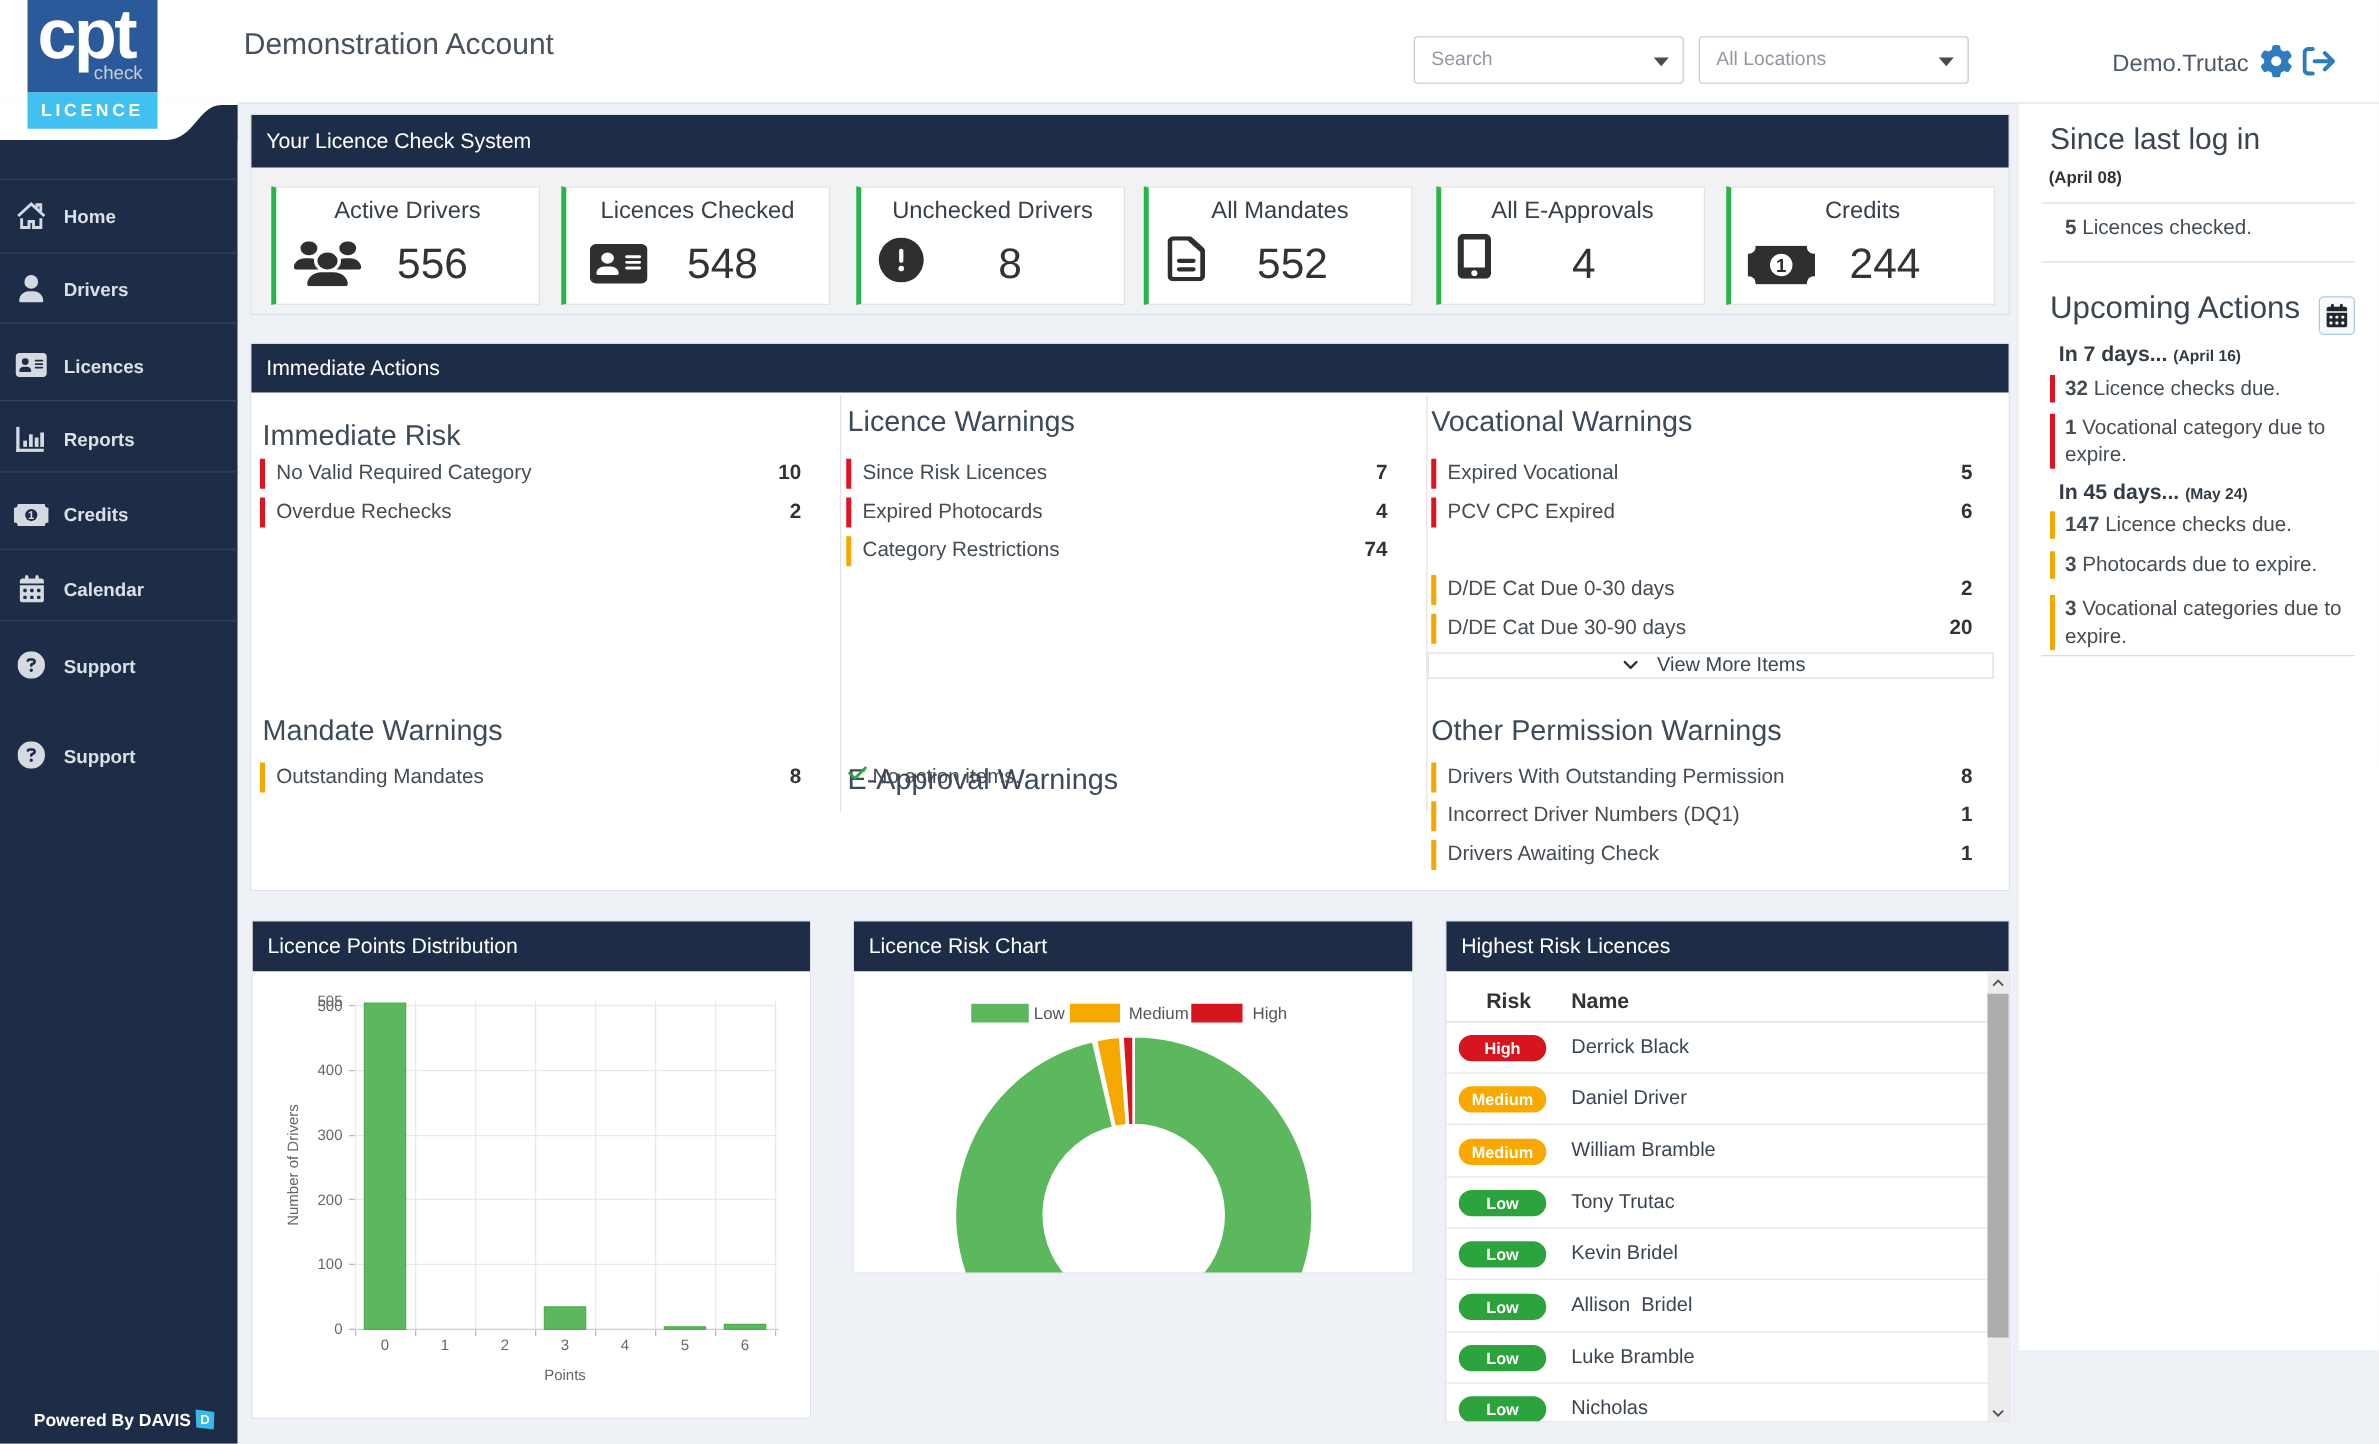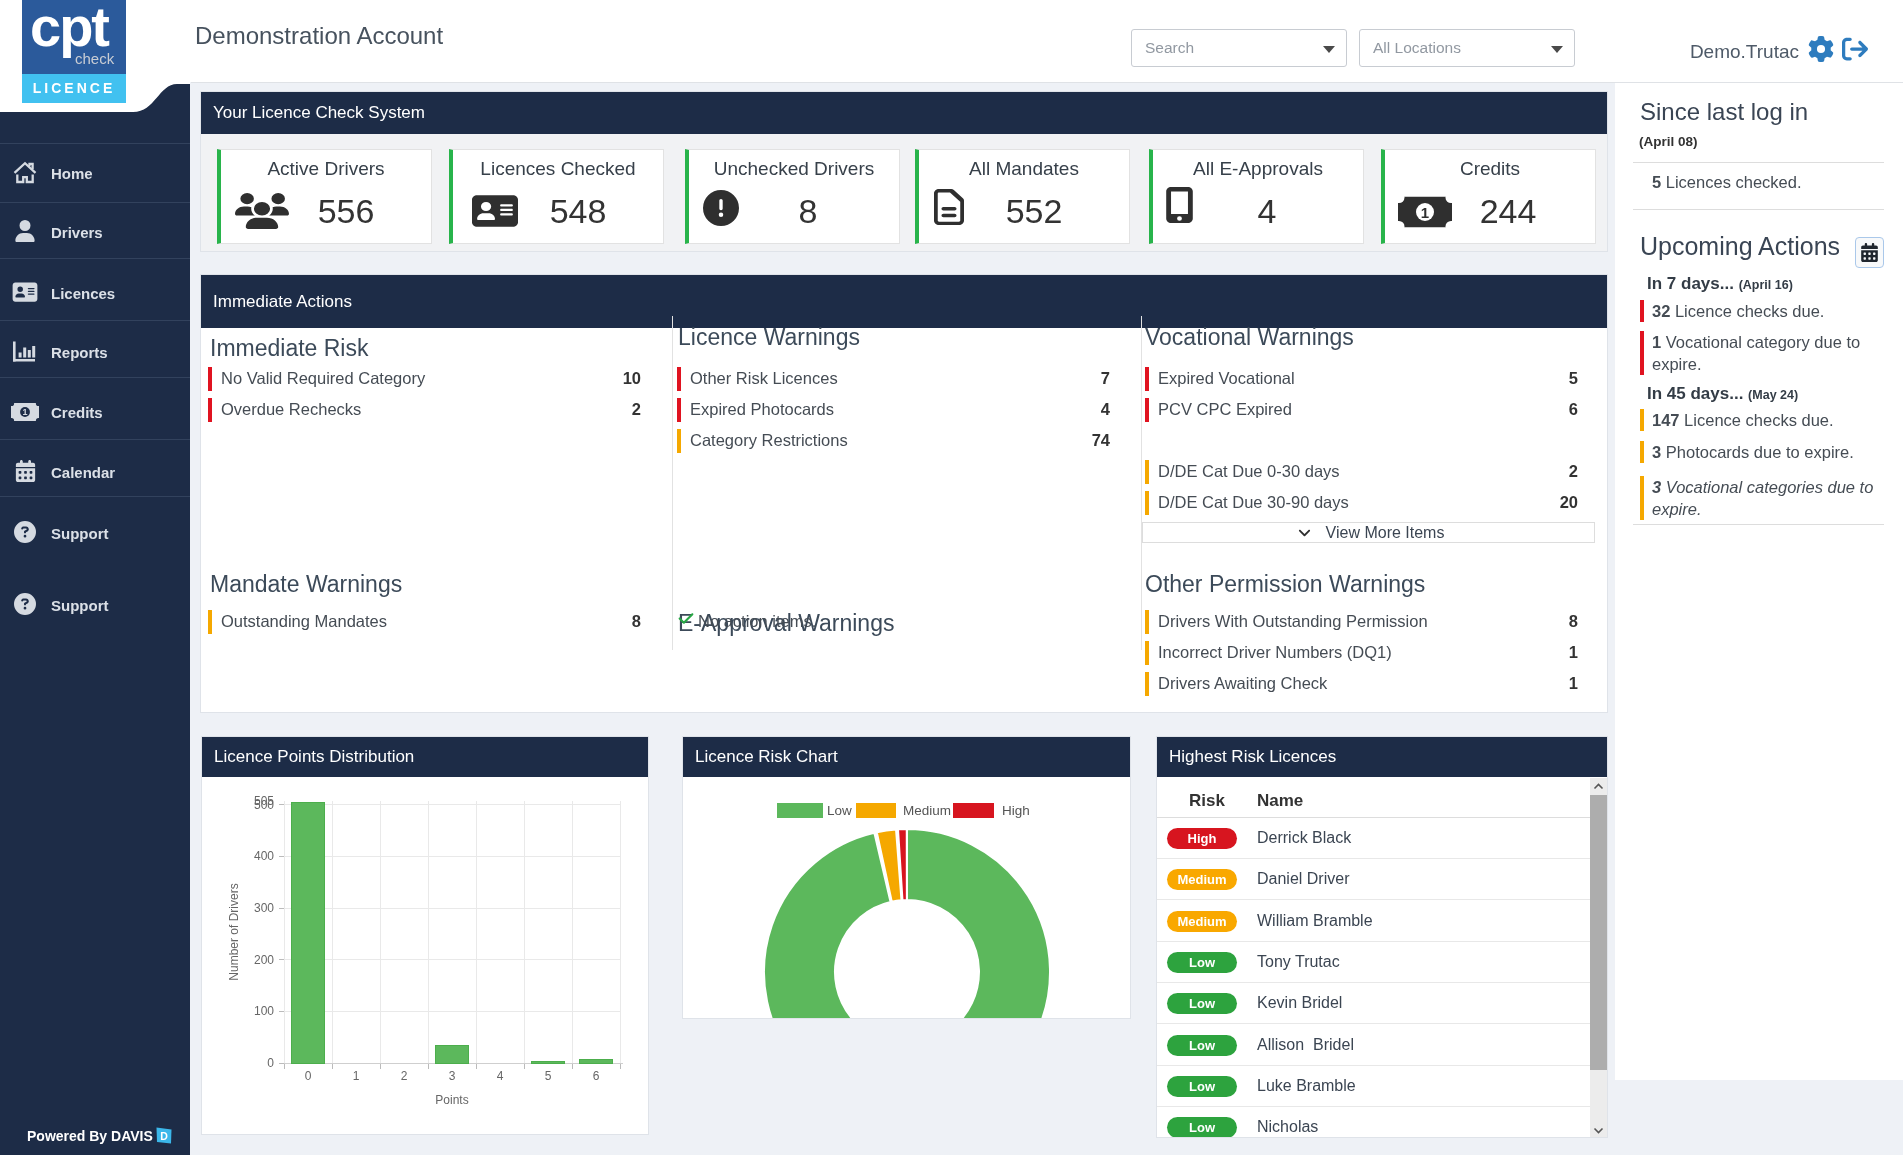--- a/index.html
+++ b/index.html
@@ -35,21 +35,21 @@
   
   #panel1 { left:200px; top:91px; width:1408px; height:161px; background:#f1f2f4; }
   #panel1 .phead { height:42px; }
   .scard { position:absolute; top:57px; width:215px; height:95px; background:#fff; border:1px solid #e2e2e2; border-left:4px solid #28b44b; }
   .scard .ttl { text-align:center; margin-top:8px; font-size:19px; color:#37404a; }
   .scard .num { position:absolute; left:65px; top:42px; width:120px; text-align:center; font-size:34px; color:#333; }
   .scard .ic  { position:absolute; left:15px; top:43px; height:36px; }
 
   
   #panel2 { left:200px; top:274px; width:1408px; height:439px; }
-  #panel2 .phead { height:53px; }
+  #panel2 .phead { height:39px; }
   .vsep { position:absolute; width:1px; background:#e2e2e2; }
   .sectitle { position:absolute; font-size:23px; color:#3c4a59; }
   .aitem { position:absolute; height:26px; }
   .aitem .bar { position:absolute; left:0; top:1px; width:4px; height:24px; }
   .aitem .txt { position:absolute; left:13px; top:3px; font-size:16.5px; color:#454c54; white-space:nowrap; }
   .aitem .cnt { position:absolute; right:0; top:3px; font-size:16.5px; font-weight:bold; color:#333; }
   .red { background:#e01320; }
   .orange { background:#f5a800; }
   #viewmore { position:absolute; left:941px; top:247px; width:453px; height:21px; border:1px solid #ddd; background:#fff; text-align:center; font-size:16px; color:#3b4552; line-height:20px; }
 
@@ -256,21 +256,21 @@
     </div>
   <div class="aitem" style="left:7px; top:122px; width:433px;">
       <span class="bar red"></span>
       <span class="txt">Overdue Rechecks</span>
       <span class="cnt">2</span>
     </div>
 
   <div class="sectitle" style="left:477px; top:49px;">Licence Warnings</div>
   <div class="aitem" style="left:476px; top:91px; width:433px;">
       <span class="bar red"></span>
-      <span class="txt">Other Risk Licences</span>
+      <span class="txt">Since Risk Licences</span>
       <span class="cnt">7</span>
     </div>
   <div class="aitem" style="left:476px; top:122px; width:433px;">
       <span class="bar red"></span>
       <span class="txt">Expired Photocards</span>
       <span class="cnt">4</span>
     </div>
   <div class="aitem" style="left:476px; top:153px; width:433px;">
       <span class="bar orange"></span>
       <span class="txt">Category Restrictions</span>
@@ -471,15 +471,15 @@
   <div style="position:absolute; left:25px; top:149px; font-size:25px; color:#3a4554;">Upcoming Actions</div>
   <div style="position:absolute; left:240px; top:154px; width:29px; height:31px; border:1px solid #aac8ea; border-radius:4px; background:#f8f9fa; text-align:center;"><svg width="17" height="19" viewBox="0 0 448 512" style="margin-top:5px;">
         <path fill="#20262e" d="M128 0c17.7 0 32 14.3 32 32l0 32 128 0 0-32c0-17.7 14.3-32 32-32s32 14.3 32 32l0 32 48 0c26.5 0 48 21.5 48 48l0 48L0 160l0-48C0 85.5 21.5 64 48 64l48 0 0-32c0-17.7 14.3-32 32-32zM0 192l448 0 0 272c0 26.5-21.5 48-48 48L48 512c-26.5 0-48-21.5-48-48L0 192zm64 80l0 32c0 8.8 7.2 16 16 16l32 0c8.8 0 16-7.2 16-16l0-32c0-8.8-7.2-16-16-16l-32 0c-8.8 0-16 7.2-16 16zm128 0l0 32c0 8.8 7.2 16 16 16l32 0c8.8 0 16-7.2 16-16l0-32c0-8.8-7.2-16-16-16l-32 0c-8.8 0-16 7.2-16 16zm144-16c-8.8 0-16 7.2-16 16l0 32c0 8.8 7.2 16 16 16l32 0c8.8 0 16-7.2 16-16l0-32c0-8.8-7.2-16-16-16l-32 0zM64 400l0 32c0 8.8 7.2 16 16 16l32 0c8.8 0 16-7.2 16-16l0-32c0-8.8-7.2-16-16-16l-32 0c-8.8 0-16 7.2-16 16zm144-16c-8.8 0-16 7.2-16 16l0 32c0 8.8 7.2 16 16 16l32 0c8.8 0 16-7.2 16-16l0-32c0-8.8-7.2-16-16-16l-32 0zm112 16l0 32c0 8.8 7.2 16 16 16l32 0c8.8 0 16-7.2 16-16l0-32c0-8.8-7.2-16-16-16l-32 0c-8.8 0-16 7.2-16 16z"></path>
       </svg></div>
   <div class="rdays" style="top:191px;">In 7 days... <span class="rsm">(April 16)</span></div>
   <div class="ritem" style="top:217px;"><span class="rbar red"></span><b>32</b> Licence checks due.</div>
   <div class="ritem" style="top:248px;"><span class="rbar red"></span><b>1</b> Vocational category due to expire.</div>
   <div class="rdays" style="top:301px;">In 45 days... <span class="rsm">(May 24)</span></div>
   <div class="ritem" style="top:326px;"><span class="rbar orange"></span><b>147</b> Licence checks due.</div>
   <div class="ritem" style="top:358px;"><span class="rbar orange"></span><b>3</b> Photocards due to expire.</div>
-  <div class="ritem" style="top:393px;font-style:italic;"><span class="rbar orange"></span><b>3</b> Vocational categories due to expire.</div>
+  <div class="ritem" style="top:393px;"><span class="rbar orange"></span><b>3</b> Vocational categories due to expire.</div>
   <div class="rhr" style="top:441px;"></div>
 </div>
 
 </body></html>

